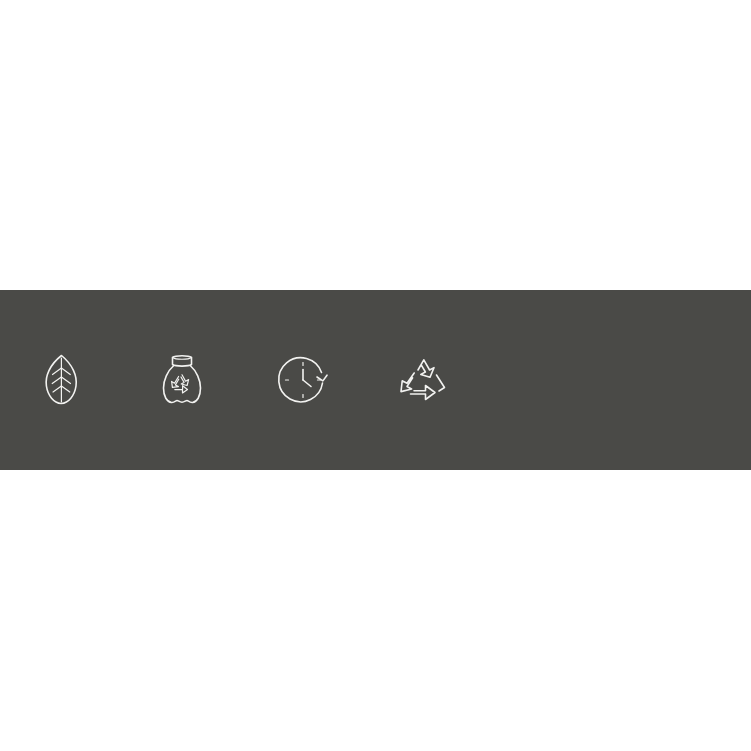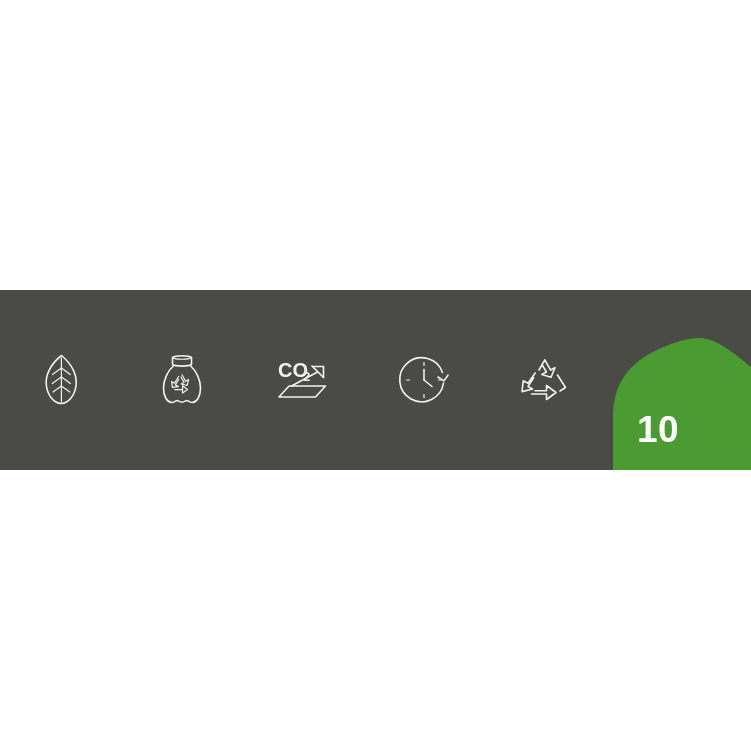--- a/index.html
+++ b/index.html
@@ -118,33 +118,20 @@
         <path class="icon-stroke" d="M16.5 5.5 C19.5 3.2 32.5 3.2 35.5 5.5 L35.5 12.5 C32.5 14.6 19.5 14.6 16.5 12.5 Z"></path>
         <path class="icon-stroke-thin" d="M16.5 5.5 C19.5 7.8 32.5 7.8 35.5 5.5"></path>
         <path class="icon-stroke" d="M17.8 13.5 C11.5 19 7.5 28 7.5 36 C7.5 44.5 11 50 15.5 50.5 C18.5 50.8 19.8 48.5 21 48.5 C22.4 48.5 23.5 50.2 26 50.2 C28.5 50.2 29.6 48.5 31 48.5 C32.2 48.5 33.5 50.8 36.5 50.5 C41 50 44.5 44.5 44.5 36 C44.5 28 40.5 19 34.2 13.5"></path>
 
         <path class="icon-stroke-thin" d="M26 22.8 L29.6 29.2 L32.6 27.6 L31.1 33.5 L25.2 32.0 L28.1 30.4 L25.0 25.0"></path>
         <path class="icon-stroke-thin" d="M22.6 24.5 L18.5 31.2 L15.6 29.4 L16.4 35.4 L22.4 34.6 L19.4 32.9 L22.7 27.2"></path>
         <path class="icon-stroke-thin" d="M18.8 37.6 L26.5 37.6 L26.5 41.0 L31.5 37.4 L26.6 33.7 L26.6 37.0"></path>
       </svg>
     </div>
 
-    <div class="icon-cell">
-      <svg width="60" height="48" viewBox="0 0 60 48" aria-hidden="true">
-
-        <text class="icon-text" x="5" y="21" font-size="20">CO</text>
-        <text class="icon-text" x="30.5" y="25" font-size="12">2</text>
-
-        <path class="icon-stroke" d="M39.5 10.5 L50.5 10.5 L50.5 21.5"></path>
-        <path class="icon-stroke" d="M50.5 21.5 L39.0 10.0" stroke-width="0"></path>
-
-        <path class="icon-stroke" d="M16.0 30.0 L52.5 30.0 L42.5 41.0 L6.0 41.0 Z"></path>
-        <path class="icon-stroke" d="M44.5 16.0 L18.5 30.0" stroke-width="1.4"></path>
-      </svg>
-    </div>
 
     <div class="icon-cell">
       <svg width="54" height="54" viewBox="0 0 54 54" aria-hidden="true">
         <path class="icon-stroke" d="M45.5 19.5 A22 22 0 1 0 46.5 30.0"></path>
         <path class="icon-stroke" d="M41.0 24.0 L46.9 27.9 L51.0 22.2"></path>
         <path class="icon-stroke-thin" d="M27 9.5 L27 12.5"></path>
         <path class="icon-stroke-thin" d="M27 41.5 L27 44.5"></path>
         <path class="icon-stroke-thin" d="M9.5 27 L12.5 27"></path>
         <path class="icon-stroke-thin" d="M41.5 27 L44.5 27"></path>
         <path class="icon-stroke" d="M27 27 L27 16.5"></path>
@@ -159,20 +146,14 @@
 
         <path class="icon-stroke" d="M18.2 20.0 L11.0 30.2 L6.2 27.8 L5.0 38.6 L15.6 36.0 L11.0 33.5 L16.6 24.9"></path>
 
         <path class="icon-stroke" d="M14.5 41.0 L29.5 41.0 L29.5 46.5 L39.0 39.5 L29.5 32.5 L29.5 37.8 L18.0 37.8"></path>
         <path class="icon-stroke" d="M40.5 22.0 L48.5 34.5 L43.0 38.0"></path>
       </svg>
     </div>
 
   </div>
 
-  <div class="badge-wrap">
-    <svg width="146" height="145" viewBox="0 0 146 145" aria-hidden="true">
-      <path d="M8 145 L8 90 C8 62 22 40 48 27 C66 18 82 13 94 13 C108 13 122 22 146 42 L146 145 Z" fill="#4a9b31"></path>
-    </svg>
-    <div class="badge-number" style="color: rgb(255, 255, 255);">10</div>
-  </div>
 
 </div>
 
 </body></html>

